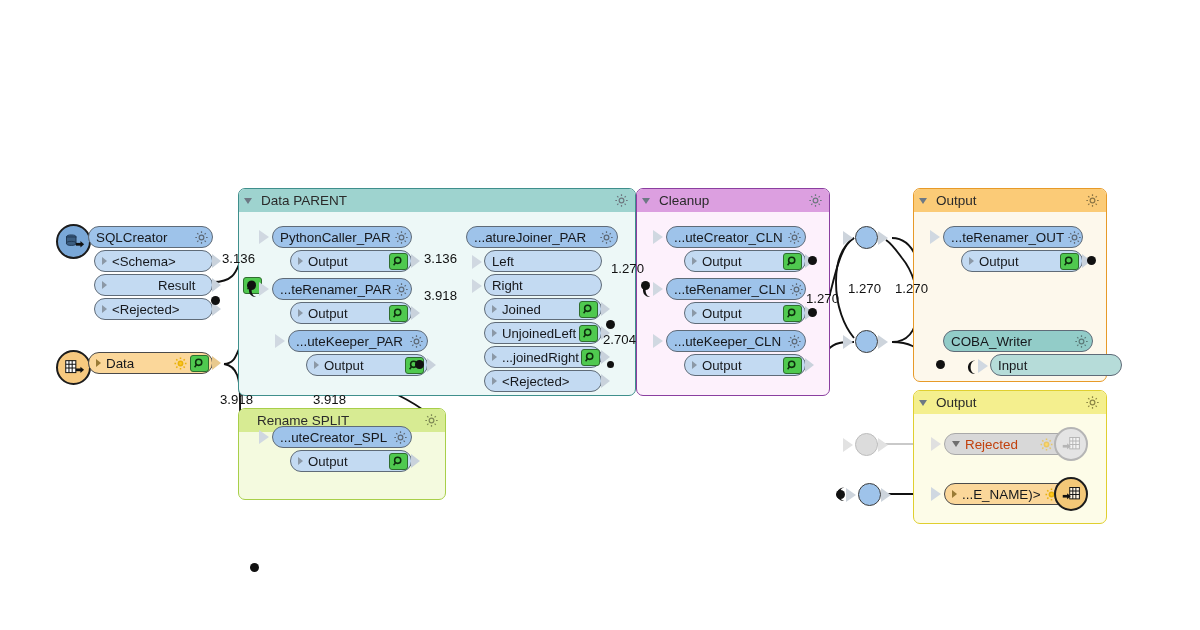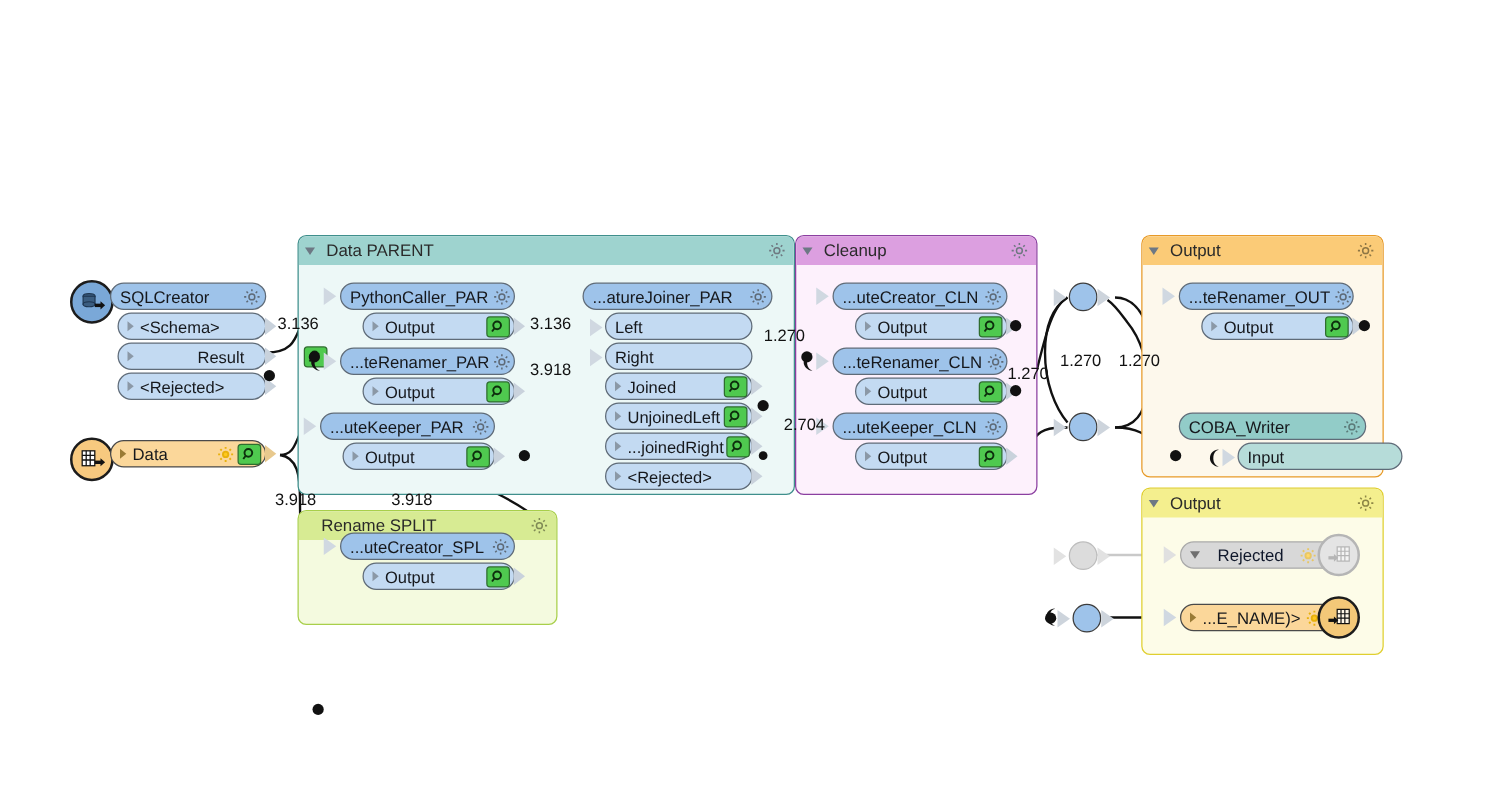--- a/index.html
+++ b/index.html
@@ -40,21 +40,21 @@
   .nodeblock { position:absolute; }
   .nhead, .nport {
     height:22px; display:flex; align-items:center;
     border:1.3px solid #5f6b78; border-radius:11px;
     font-size:13.2px; color:#16181c; white-space:nowrap;
     padding:0 3px 0 7px; position:relative;
   }
   .nhead { background:#9ec3ea; font-size:13.4px; }
   .nhead.teal { background:#92ccc8; }
   .nhead.amber { background:#fbd79a; border-color:#4a4a4a; }
-  .nhead.grey { background:#d8d8d8; border-color:#a9a9a9; color:#0f172a;text-align:center; }
+  .nhead.grey { background:#d8d8d8; border-color:#a9a9a9; color:#c2410c; }
   .nport { background:#c3daf2; margin-left:18px; margin-top:2px; }
   .nport.teal { background:#b6dcd9;margin-left:47px; }
   .nhead .lbl, .nport .lbl { flex:1; }
   .nhead .lbl { font-weight:400; }
 
   .tri {
     width:0;height:0;border-left:5.5px solid #8b98a6;
     border-top:4px solid transparent;border-bottom:4px solid transparent;
     margin-right:5px; flex:0 0 auto;
   }
@@ -377,21 +377,21 @@
               <circle cx="7" cy="6.5" r="3.8"></circle>
               <path d="M4.2 9.6L2 12.6"></path>
             </g>
           </svg>
       </span>
       <span class="nub"></span>
     </div>
   </div>
   <div class="endcap" style="left:247px; top:281px;"></div>
 
-  <div class="nodeblock" style="left:256px; top:330px; width:140px;">
+  <div class="nodeblock" style="left:288px; top:330px; width:140px;">
     <div class="inarrow" style="top:11px;"></div>
     <div class="nhead">
       <span class="lbl">...uteKeeper_PAR</span>
       <span class="gear">
         <svg viewBox="0 0 16 16" width="15" height="15">
             <g fill="none" stroke="#5e6a77" stroke-width="1.3">
               <circle cx="8" cy="8" r="2.5"></circle>
               <path d="M8 1.4v1.8M8 12.8v1.8M1.4 8h1.8M12.8 8h1.8M3.4 3.4l1.3 1.3M11.3 11.3l1.3 1.3M12.6 3.4l-1.3 1.3M4.7 11.3l-1.3 1.3"></path>
             </g>
           </svg>
@@ -727,20 +727,20 @@
             <path d="M7 10.5l4 3.5-4 3.5z"></path>
           </g>
       </svg>
     </div>
   </div>
 
   <div class="elabel" style="left:222px; top:251px;">3.136</div>
   <div class="elabel" style="left:424px; top:251px;">3.136</div>
   <div class="elabel" style="left:424px; top:288px;">3.918</div>
   <div class="elabel" style="left:611px; top:261px;">1.270</div>
-  <div class="elabel" style="left:603px; top:332px;margin-left:24px;">2.704</div>
+  <div class="elabel" style="left:603px; top:332px;">2.704</div>
   <div class="elabel" style="left:806px; top:291px;">1.270</div>
   <div class="elabel" style="left:848px; top:281px;">1.270</div>
   <div class="elabel" style="left:895px; top:281px;">1.270</div>
   <div class="elabel" style="left:220px; top:392px;">3.918</div>
   <div class="elabel" style="left:313px; top:392px;">3.918</div>
 
 </div>
 
 </body></html>

